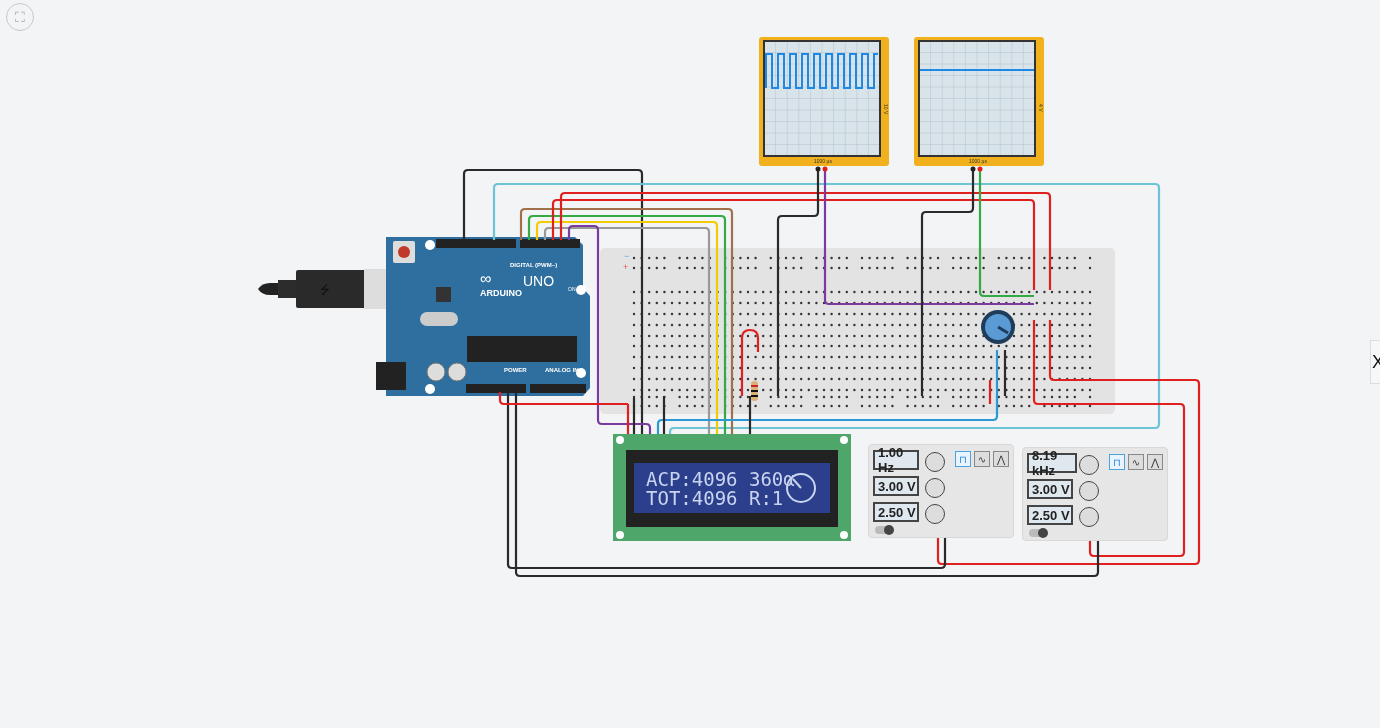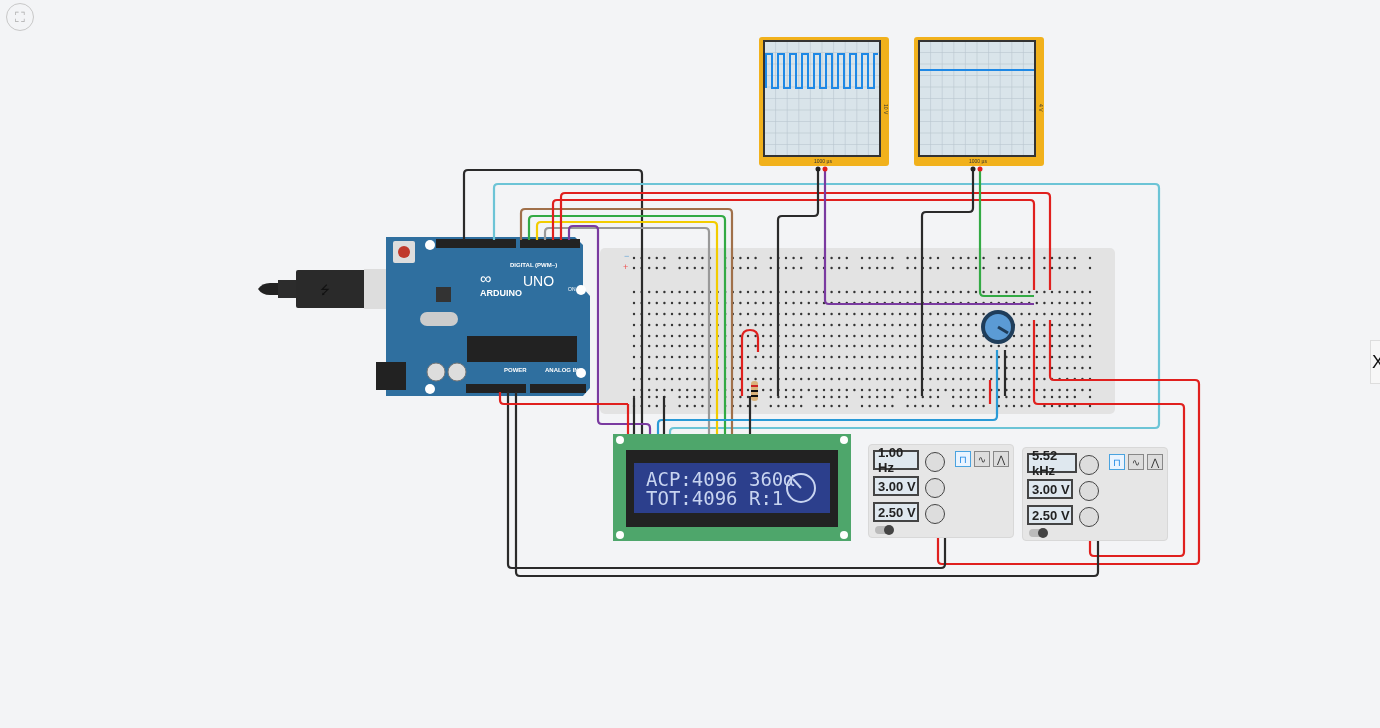--- a/index.html
+++ b/index.html
@@ -1016,21 +1016,21 @@
   <div class="wbtn" style="left:105px;">
       <span>∿</span>
     </div>
   <div class="wbtn" style="left:124px;">
       <span>⋀</span>
     </div>
   <div class="toggle"></div>
 </div>
 
 <div class="fg" style="left:1022px;top:447px;width:144px;height:92px;">
-  <div class="box" style="top:5px;width:50px;">5.52 kHz</div>
+  <div class="box" style="top:5px;width:50px;">8.19 kHz</div>
   <div class="box" style="top:31px;">3.00 V</div>
   <div class="box" style="top:57px;">2.50 V</div>
   <div class="knob" style="top:7px;"></div>
   <div class="knob" style="top:33px;"></div>
   <div class="knob" style="top:59px;"></div>
   <div class="wbtn on" style="left:86px;">
       <span>⊓</span>
     </div>
   <div class="wbtn" style="left:105px;">
       <span>∿</span>

